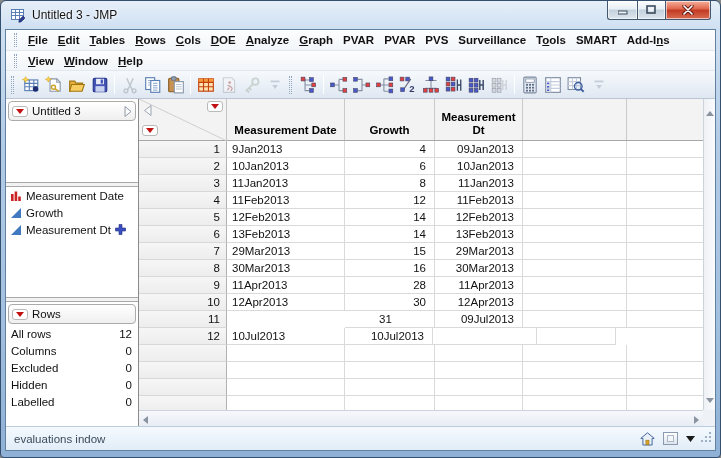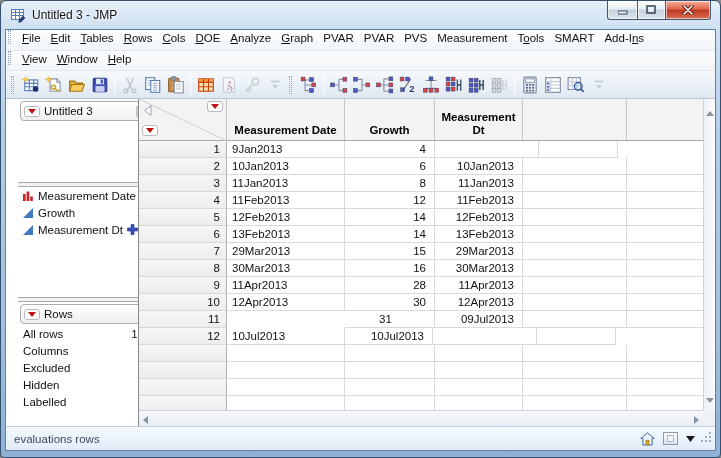--- a/index.html
+++ b/index.html
@@ -19,40 +19,40 @@
   .winbtn{ height:19px; border:1px solid #42586e; border-top:none; display:flex; align-items:center; justify-content:center;
     background:linear-gradient(180deg,#fdfefe 0%,#e7eef5 45%,#c3d0dc 50%,#dde6ee 100%); box-shadow:inset 0 0 0 1px rgba(255,255,255,.6); }
   .winbtn.min{ width:30px; border-radius:0 0 0 3px; border-right:none;}
   .winbtn.max{ width:29px; }
   .winbtn.close{ width:45px; border-radius:0 0 3px 0; border-left:none;
     background:linear-gradient(180deg,#f5b09b 0%,#e0644a 45%,#c03a22 50%,#d96b52 100%); }
 
   
   .client{ position:absolute; left:4px; right:4px; top:28px; bottom:6px; display:flex; flex-direction:column;
     border:1px solid #62809f; background:#fff; }
-  .menubar{ display:flex; height:21px; background:linear-gradient(#fcfdfe,#f2f5f9);
-    border-bottom:1px solid #e3e8ef; padding-left:0; }
+  .menubar{ display:flex; align-items:center; height:21px; background:linear-gradient(#fcfdfe,#f2f5f9);
+    border-bottom:1px solid #e3e8ef; padding-left:6px;font-weight:bold; }
   .menubar2{ height:20px; }
   .bargrip{ width:3px; height:14px; border-left:1px dotted #92a6c0; border-right:1px dotted #92a6c0; margin:0 6px 0 2px; }
   .menu-item{ font-size:11.5px; color:#111; padding:2px 5px; cursor:default; }
   .menu-item u{ text-decoration:underline; }
 
   
   .toolbar{ display:flex; align-items:center; height:28px;
     background:linear-gradient(180deg,#f6f9fc 0%,#eaf0f7 55%,#dfe7f1 100%);
     border-bottom:1px solid #bac6d6; padding-left:2px; }
   .toolgrip{ width:3px; height:18px; border-left:1px dotted #92a6c0; border-right:1px dotted #92a6c0; margin:0 5px 0 3px; }
   .tbi{ width:23px; height:23px; display:inline-flex; align-items:center; justify-content:center; border-radius:2px; }
   .tbi svg{ width:18px; height:18px; }
   .tbi.disabled{ opacity:.55; filter:grayscale(35%); }
   .tbsep{ width:1px; height:19px; background:#bdc9d9; border-right:1px solid #fff; margin:0 3px; }
 
   
   .main{ position:relative; flex:1; overflow:hidden; background:#fff; }
-  .sidebar{ position:absolute; left:12px; top:0; bottom:0; width:132px; background:#fff; display:flex; flex-direction:column; }
+  .sidebar{ position:absolute; left:0; top:0; bottom:0; width:132px; background:#fff; display:flex; flex-direction:column; }
   .panel{ position:relative; }
   .panel-table{ height:83px; }
   .panel-columns{ height:110px; }
   .panel-rows{ flex:1; }
   .groove{ height:5px; border-top:1px solid #a9a9a9; border-bottom:1px solid #a9a9a9; background:#f2f2f2; margin:0; }
   .panel-header{ display:flex; align-items:center; gap:4px; height:20px; margin:2px 2px 1px 2px; padding:0 3px;
     border:1px solid #ababab; border-radius:4px; background:linear-gradient(#ffffff,#efefef); }
   .panel-title{ font-size:11.5px; color:#111; white-space:nowrap; }
   .expand-tri{ margin-left:auto; display:inline-flex; }
   .rtb{ display:inline-flex; align-items:center; justify-content:center; width:16px; height:11px;
@@ -143,21 +143,21 @@
         <span class="menu-item"><u>E</u>dit</span>
         <span class="menu-item"><u>T</u>ables</span>
         <span class="menu-item"><u>R</u>ows</span>
         <span class="menu-item"><u>C</u>ols</span>
         <span class="menu-item"><u>D</u>OE</span>
         <span class="menu-item"><u>A</u>nalyze</span>
         <span class="menu-item"><u>G</u>raph</span>
         <span class="menu-item">PVAR</span>
         <span class="menu-item">PVAR</span>
         <span class="menu-item">PVS</span>
-        <span class="menu-item">Measurement</span>
+        <span class="menu-item">Surveillance</span>
         <span class="menu-item">T<u>o</u>ols</span>
         <span class="menu-item">SMART</span>
         <span class="menu-item">Add-I<u>n</u>s</span>
       </div>
     <div class="menubar menubar2" id="menubar-secondary">
         <span class="bargrip"></span>
         <span class="menu-item"><u>V</u>iew</span>
         <span class="menu-item"><u>W</u>indow</span>
         <span class="menu-item"><u>H</u>elp</span>
       </div>
@@ -500,20 +500,21 @@
                 <span></span>
               </div>
               <div class="gh-cell" style="width: 79px;">
                 <span></span>
               </div>
             </div>
             <div class="grow">
               <div class="gnum" style="width: 88px;">1</div>
               <div class="gcell a0" style="width: 118px;">9Jan2013</div>
               <div class="gcell a1" style="width: 90px;">4</div>
+              <div class="gcell a2" style="width: 88px;">09Jan2013</div>
               <div class="gcell a3" style="width: 104px;"></div>
               <div class="gcell a4" style="width: 79px;"></div>
             </div>
             <div class="grow">
               <div class="gnum" style="width: 88px;">2</div>
               <div class="gcell a0" style="width: 118px;">10Jan2013</div>
               <div class="gcell a1" style="width: 90px;">6</div>
               <div class="gcell a2" style="width: 88px;">10Jan2013</div>
               <div class="gcell a3" style="width: 104px;"></div>
               <div class="gcell a4" style="width: 79px;"></div>
@@ -645,21 +646,21 @@
           <span><svg width="5" height="8">
                 <polygon points="0,0 0,8 5,4" fill="#8a93a0"></polygon>
               </svg></span>
         </div>
         <div class="sb-corner"></div>
       </div>
 
     </div>
 
     <div class="statusbar">
-      <span class="status-text">evaluations rows</span>
+      <span class="status-text">evaluations indow</span>
       <div class="status-right">
         <span style="display:inline-flex">
           <svg width="15" height="14" viewBox="0 0 15 14">
               <path d="M7.5 0.8L0.8 6.4h2.1v6.6h9.2V6.4h2.1z" fill="#e9f0f8" stroke="#47689c" stroke-width="1"></path>
               <rect x="5.9" y="8.2" width="3.1" height="4.6" fill="#d9a427" stroke="#9c7418" stroke-width=".6"></rect>
             </svg>
         </span>
         <span class="sq-btn">
             <span class="inner"></span>
           </span>

